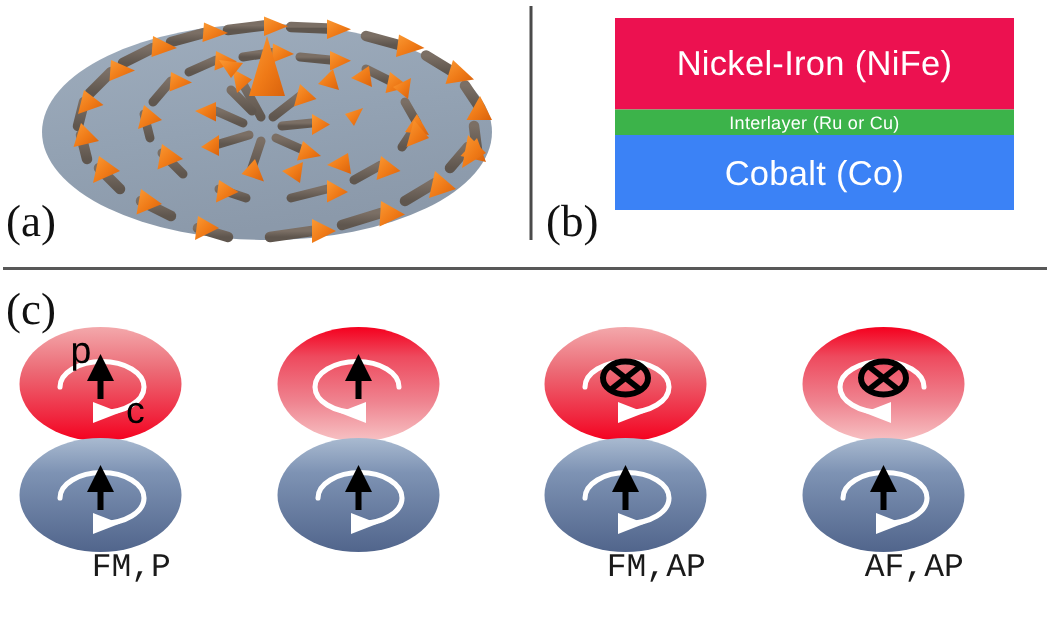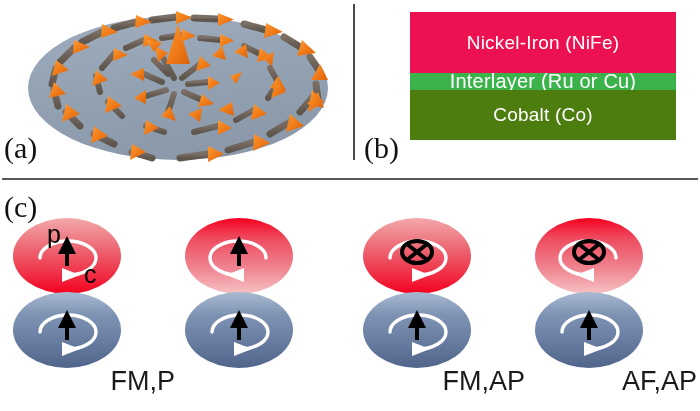--- a/index.html
+++ b/index.html
@@ -71,26 +71,26 @@
     height: 136px;
     display: flex;
     flex-direction: column;
   }
   .stack-layer {
     display: flex;
     align-items: center;
     justify-content: center;
     color: #ffffff;
     font-family: "Liberation Sans", sans-serif;
-    font-size: 19px;
+    font-size: 23px;
     letter-spacing: 0.2px;
     white-space: nowrap;
   }
   .stack-layer.top    { height: 61px; }
-  .stack-layer.middle { height: 17px; font-size: 20px; }
+  .stack-layer.middle { height: 17px; font-size: 12px; }
   .stack-layer.bottom { height: 50px; }
 
   
   .pairs-row {
     position: absolute;
     left: 0;
     top: 208px;
     width: 700px;
     height: 200px;
   }
@@ -99,23 +99,23 @@
     top: 0;
     width: 175px;
     height: 200px;
   }
   .pair-svg { display: block; width: 175px; height: 160px; }
   .pair-caption {
     position: absolute;
     top: 158px;
     left: 0;
     width: 175px;
-    text-align: right;
-    font-family: Liberation Sans, sans-serif;
-    font-size: 27px;
+    text-align: center;
+    font-family: Liberation Mono, monospace;
+    font-size: 22px;
     color: #1a1a1a;
     letter-spacing: 0px;
   }
   .annot {
     position: absolute;
     font-family: "Liberation Sans", sans-serif;
     font-size: 25px;
     color: #000000;
     line-height: 1;
   }
@@ -262,21 +262,21 @@
   <div class="divider-vertical"></div>
   <div class="divider-horizontal"></div>
 
   <div class="stack">
     <div class="stack-layer top" style="background: rgb(236, 17, 80);">
       <span>Nickel-Iron (NiFe)</span>
     </div>
     <div class="stack-layer middle" style="background: rgb(60, 179, 74);">
       <span>Interlayer (Ru or Cu)</span>
     </div>
-    <div class="stack-layer bottom" style="background: #4d7c0f;">
+    <div class="stack-layer bottom" style="background: #3b82f6;">
       <span>Cobalt (Co)</span>
     </div>
   </div>
 
   <div class="panel-label panel-label-b">(b)</div>
 
   <div class="panel-label panel-label-c">(c)</div>
 
   <div class="pairs-row">
 

